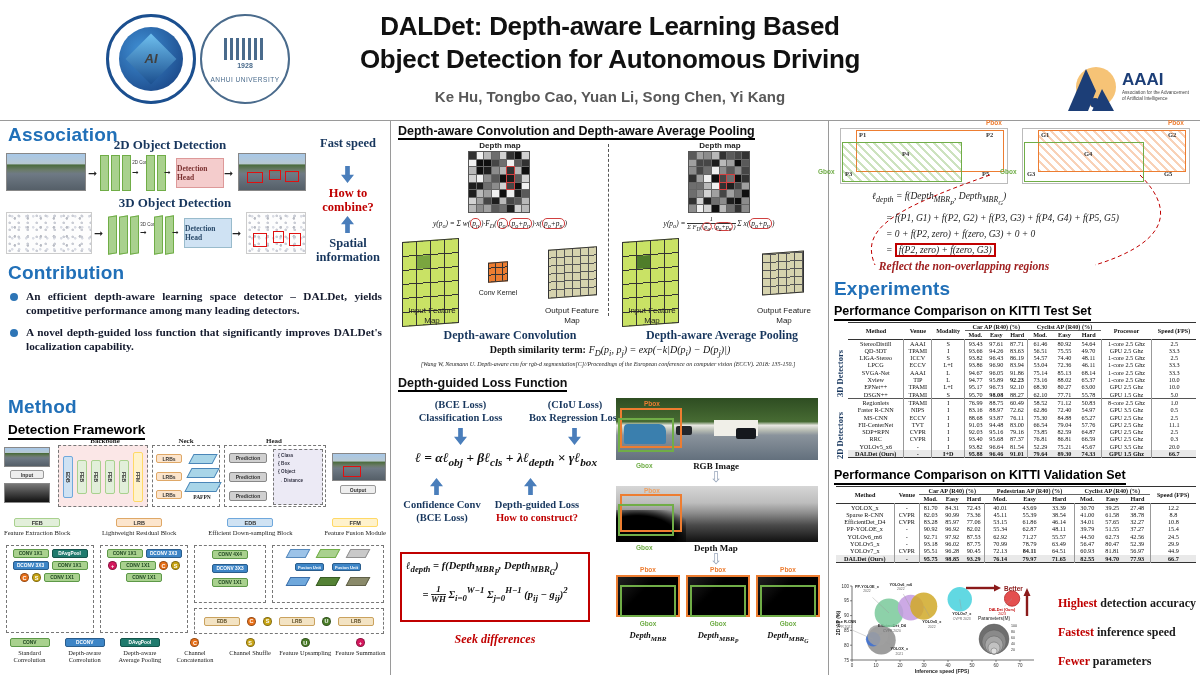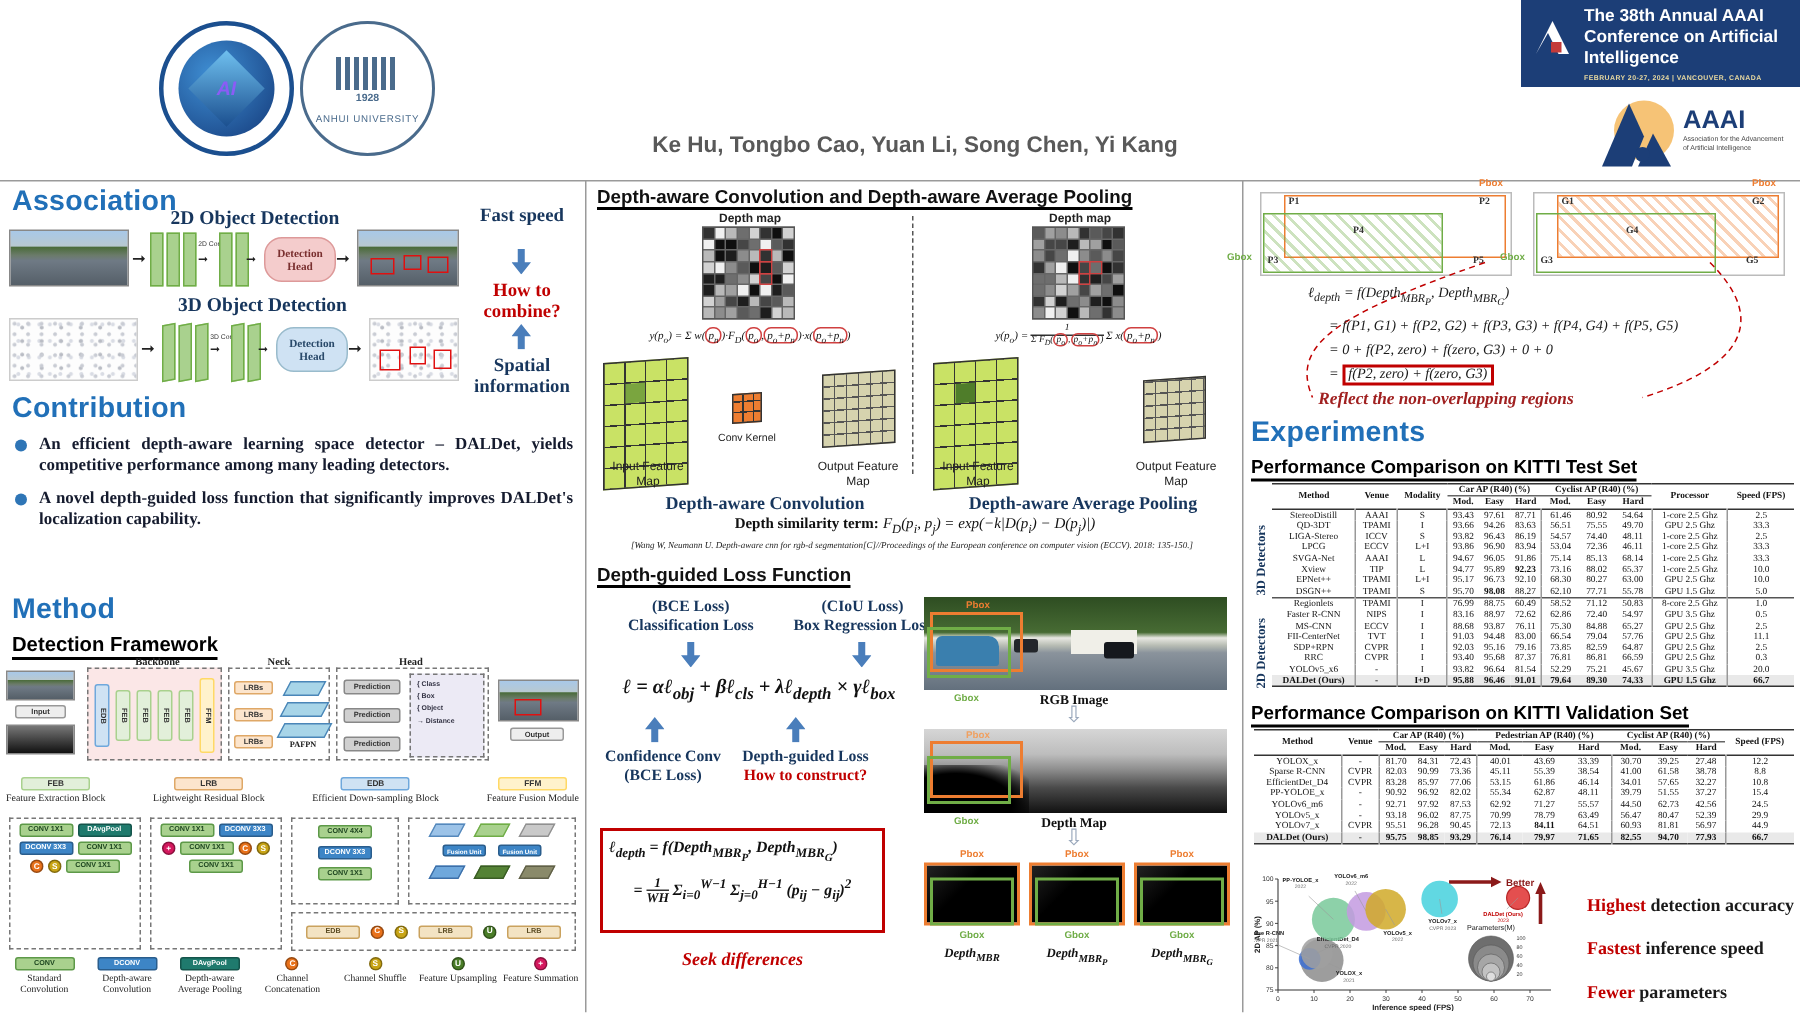--- a/index.html
+++ b/index.html
@@ -20,21 +20,21 @@
   .conf-line{font-size:11.5px;font-weight:bold;line-height:14px;}
   .conf-date{font-size:4.6px;color:#e8d9a0;letter-spacing:.3px;font-weight:bold;}
   
   .fig-lab{font-family:"Liberation Serif",serif;font-weight:bold;color:#17365d;}
   .mot-img{border:1px solid #888;box-sizing:border-box;}
   .street{background:linear-gradient(180deg,#a8c8e8 0%,#b8c8d0 28%,#4a6b3a 30%,#6b7b6a 45%,#6f7a85 55%,#555f68 100%);}
   .cloud3d{background:#fdfdfd;background-image:radial-gradient(circle at 30% 40%,#c9ccd4 1px,transparent 1.6px),radial-gradient(circle at 60% 60%,#b9bcc4 1px,transparent 1.6px),radial-gradient(circle at 75% 30%,#d9dce4 1px,transparent 1.6px);background-size:9px 7px,13px 9px,7px 11px;}
   .redbox{position:absolute;border:1px solid #e01010;}
   .gbar{width:7px;background:#a9d18e;border:1px solid #70ad47;display:inline-block;}
   .gbar3{transform:skewY(-10deg);}
-  .dethead{border-radius:12px;font-family:"Liberation Serif",serif;font-weight:bold;font-size:7.5px;text-align:center;border:1px solid #caa;display:flex;align-items:center;justify-content:center;}
+  .dethead{border-radius:0;font-family:"Liberation Serif",serif;font-weight:bold;font-size:7.5px;border:1px solid #caa;display:flex;align-items:center;justify-content:center;}
   .arrow-r{color:#222;font-size:11px;line-height:10px;}
   .barrow{background:#4a7ebb;}
   .arr-down{clip-path:polygon(32% 0,68% 0,68% 52%,100% 52%,50% 100%,0 52%,32% 52%);}
   .arr-up{clip-path:polygon(50% 0,100% 48%,68% 48%,68% 100%,32% 100%,32% 48%,0 48%);}
   
   .bullet{display:flex;gap:8px;margin-bottom:9px;}
   .bdot{width:8px;height:8px;border-radius:50%;background:#2e75b6;flex:0 0 8px;margin-top:3px;}
   .btext{font-family:"Liberation Serif",serif;font-weight:bold;font-size:11.3px;line-height:13.5px;color:#151b2e;text-align:justify;}
   
   .dashed{border:1px dashed #777;box-sizing:border-box;}
@@ -102,42 +102,34 @@
   .ann .em{color:#c00000;}
 </style>
 </head>
 <body>
 
 <div class="abs" style="left:0;top:0;width:1200px;height:120px">
 
   <div class="abs logo" style="left:106px;top:14px;width:90px;height:90px;border:3px solid #1b4f8f;background:#fff">
     <div class="abs" style="left:10px;top:10px;width:64px;height:64px;border-radius:50%;background:radial-gradient(circle at 35% 35%,#3f8fd4,#143a7a)"></div>
     <div class="abs" style="left:24px;top:24px;width:36px;height:36px;background:linear-gradient(135deg,#6fc0ef,#1b4f8f);transform:rotate(45deg)"></div>
-    <div class="abs ctr" style="left:26px;top:34px;width:32px;font-size:13px;color:#8b5cf6;font-weight:bold;font-style:italic">AI</div>
+    <div class="abs ctr" style="left:26px;top:34px;width:32px;font-size:13px;color:#404040;font-weight:bold;font-style:italic">AI</div>
   </div>
   <div class="abs logo" style="left:200px;top:14px;width:90px;height:90px;border:2px solid #4a6b8c;background:#fff">
     <div class="abs" style="left:22px;top:22px;width:42px;height:22px;background:repeating-linear-gradient(90deg,#4a6b8c 0 3px,#fff 3px 6px)"></div>
     <div class="abs ctr" style="left:24px;top:46px;width:38px;font-size:7px;color:#4a6b8c;font-weight:bold">1928</div>
     <div class="abs ctr" style="left:5px;top:60px;width:76px;font-size:6.5px;color:#4a6b8c;letter-spacing:.5px">ANHUI UNIVERSITY</div>
   </div>
 
+  <div class="abs title" style="left:300px;top:10px;width:620px">
+    <div>DALDet: Depth-aware Learning Based</div>
+    <div>Object Detection for Autonomous Driving</div>
+  </div>
   <div class="abs authors" style="left:300px;top:88px;width:620px">Ke Hu, Tongbo Cao, Yuan Li, Song Chen, Yi Kang</div>
 
-  <div class="abs conf-banner" style="left:1014px;top:0;width:186px;height:58px">
-    <svg class="abs" style="left:6px;top:10px" width="30" height="30" viewBox="0 0 30 30">
-      <path d="M4 26 L15 4 L26 26 L19 26 L12 12 Z" fill="#fff"></path>
-      <rect x="14" y="18" width="7" height="7" fill="#c43a3a"></rect>
-    </svg>
-    <div class="abs" style="left:42px;top:4px">
-      <div class="conf-line">The 38th Annual AAAI</div>
-      <div class="conf-line">Conference on Artificial</div>
-      <div class="conf-line">Intelligence</div>
-    </div>
-    <div class="abs conf-date" style="left:42px;top:49px">FEBRUARY 20-27, 2024 | VANCOUVER, CANADA</div>
-  </div>
 
   <div class="abs" style="left:1060px;top:60px;width:140px;height:58px;background:#fff">
     <svg class="abs" style="left:2px;top:1px" width="58" height="56" viewBox="0 0 58 56">
       <circle cx="34" cy="26" r="20" fill="#f5b95e" opacity=".85"></circle>
       <path d="M6 50 L24 8 L34 30 L26 50 Z" fill="#1c3e77"></path>
       <path d="M30 50 L40 28 L52 50 Z" fill="#1c3e77"></path>
       <circle cx="33" cy="42" r="5" fill="#1c3e77"></circle>
     </svg>
     <div class="abs" style="left:62px;top:10px;font-size:17px;font-weight:bold;color:#1c3e77">AAAI</div>
     <div class="abs" style="left:62px;top:30px;font-size:4.6px;color:#444">Association for the Advancement</div>

